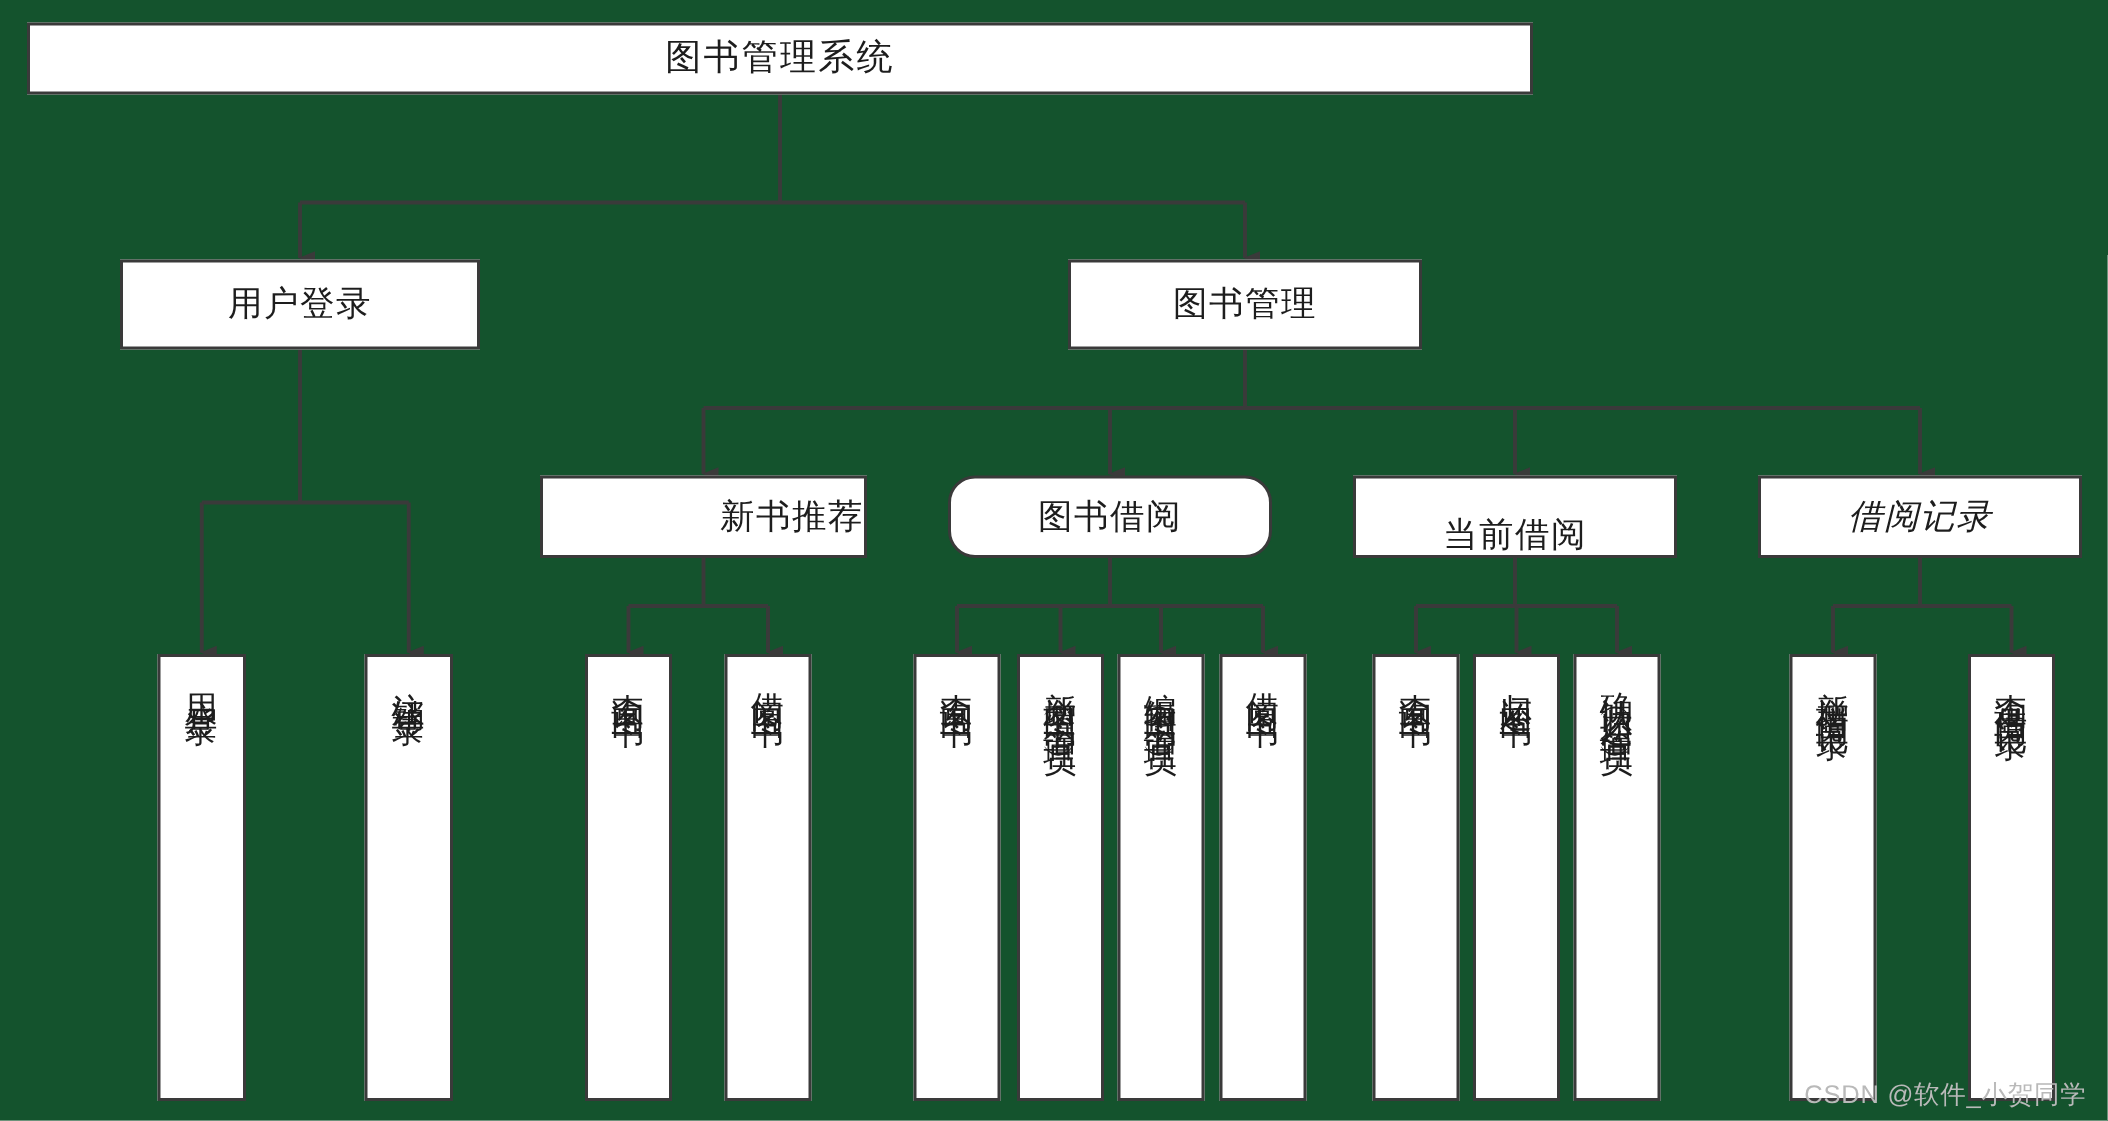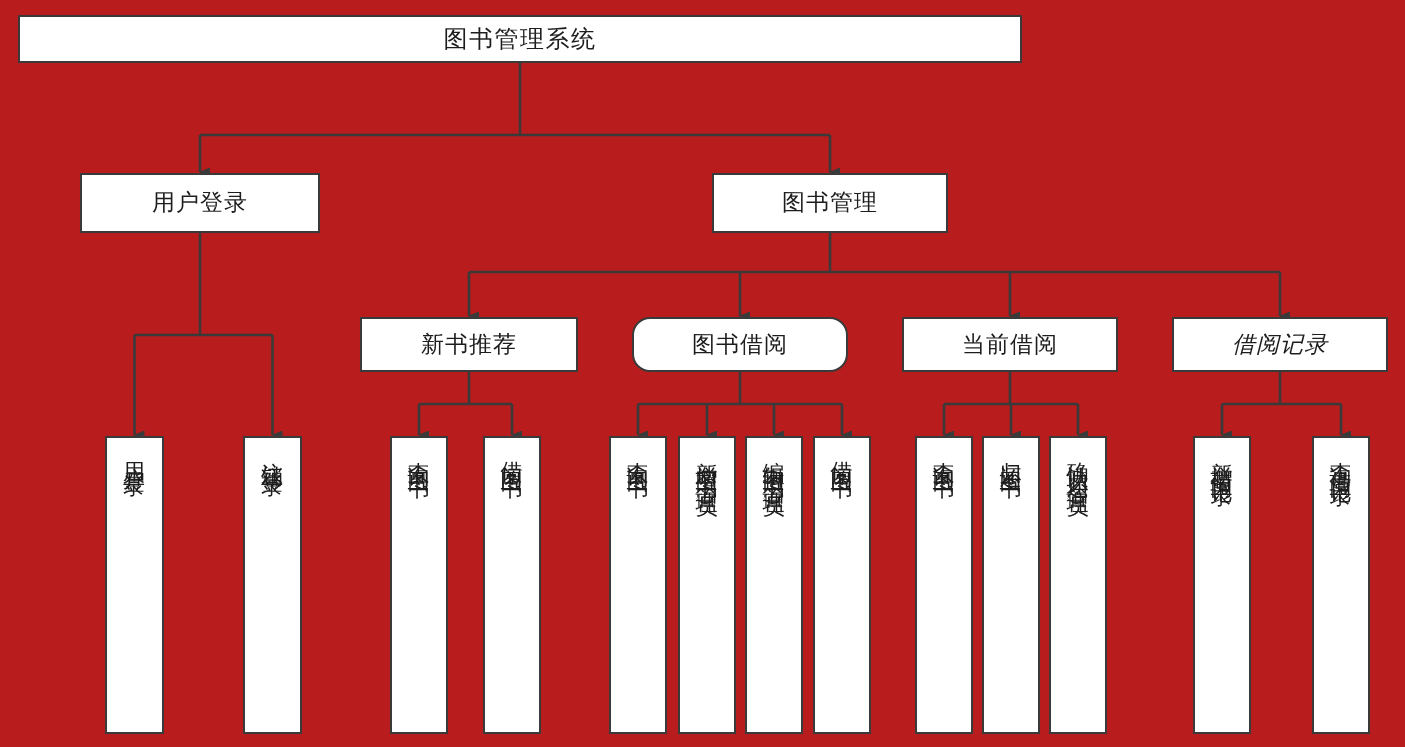--- a/index.html
+++ b/index.html
@@ -1,21 +1,21 @@
 <!DOCTYPE html>
 <html><head>
 <meta charset="utf-8">
 <style>
   html,body{margin:0;padding:0;background:#ffffff;}
   body{
     width:1405px;height:747px;overflow:hidden;
     font-family:"Liberation Sans","DejaVu Sans",sans-serif;
     color:#1a1a1a;
   }
-  #diagram-root{position:relative;width:1405px;height:747px;background:#b91c1c;}
+  #diagram-root{position:relative;width:1405px;height:747px;background:#14532d;}
   svg.edges{position:absolute;left:0;top:0;width:1405px;height:747px;}
 
   .node{
     position:absolute;
     box-sizing:border-box;
     border:2px solid #3a3a3a;
     background:#ffffff;
     display:flex;
     align-items:center;
     justify-content:center;
@@ -109,27 +109,27 @@
 
   <div id="level1-layer">
       <div class="node horizontal" style="left: 80px; top: 173px; width: 240px; height: 60px;">
         <span class="label">用户登录</span>
       </div>
       <div class="node horizontal" style="left: 712px; top: 173px; width: 236px; height: 60px;">
         <span class="label">图书管理</span>
       </div>
     </div>
   <div id="level2-layer">
-      <div class="node horizontal" style="left: 360px; top: 317px; width: 218px; height: 55px;">
+      <div class="node horizontal" style="left: 360px; top: 317px; width: 218px; height: 55px; justify-content: flex-end;">
         <span class="label">新书推荐</span>
       </div>
       <div class="node horizontal" style="left: 632px; top: 317px; width: 216px; height: 55px; border-radius: 18px;">
         <span class="label">图书借阅</span>
       </div>
-      <div class="node horizontal" style="left: 902px; top: 317px; width: 216px; height: 55px;">
+      <div class="node horizontal" style="left: 902px; top: 317px; width: 216px; height: 55px; align-items: flex-end;">
         <span class="label">当前借阅</span>
       </div>
       <div class="node horizontal" style="left: 1172px; top: 317px; width: 216px; height: 55px; font-style: italic;">
         <span class="label">借阅记录</span>
       </div>
     </div>
   <div id="leaves-layer">
       <div class="node vertical" style="left: 105px; top: 436px; width: 59px; height: 298px;">
         <span class="label">用户登录</span>
       </div>
@@ -164,13 +164,14 @@
         <span class="label">确认归还（管理员）</span>
       </div>
       <div class="node vertical" style="left: 1193px; top: 436px; width: 58px; height: 298px;">
         <span class="label">新增借阅记录</span>
       </div>
       <div class="node vertical" style="left: 1312px; top: 436px; width: 58px; height: 298px;">
         <span class="label">查询借阅记录</span>
       </div>
     </div>
 
+  <div class="watermark">CSDN @软件_小贺同学</div>
 </div>
 
 </body></html>

